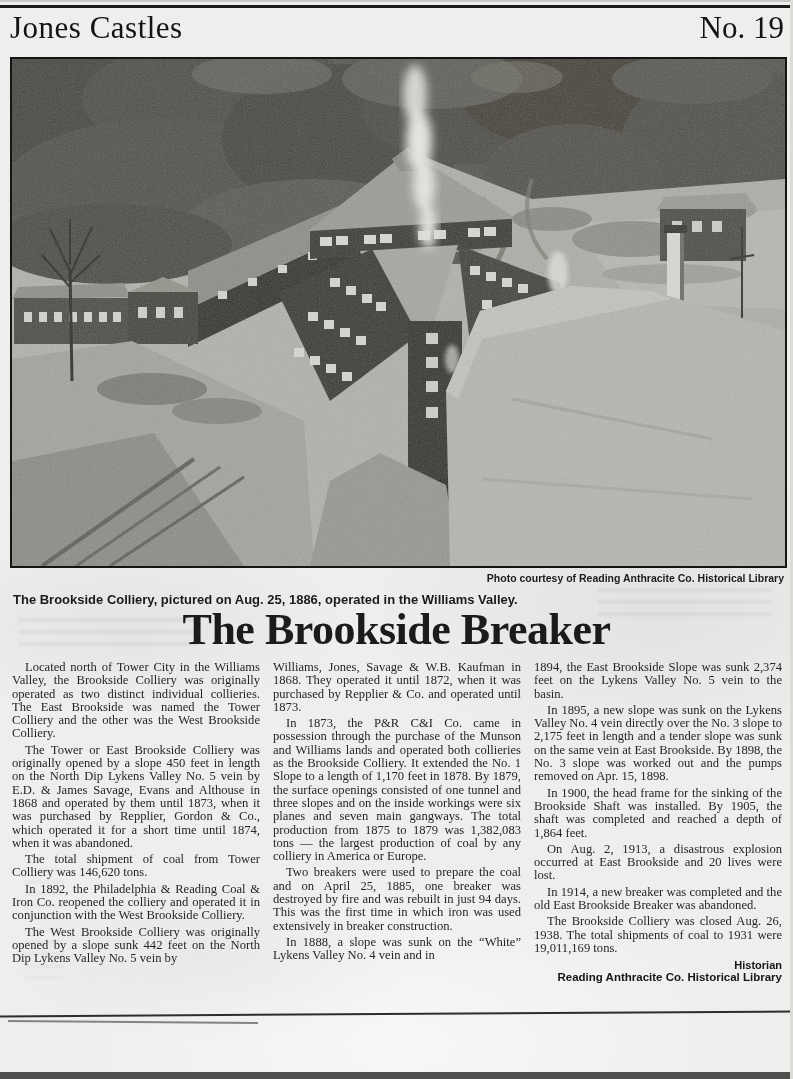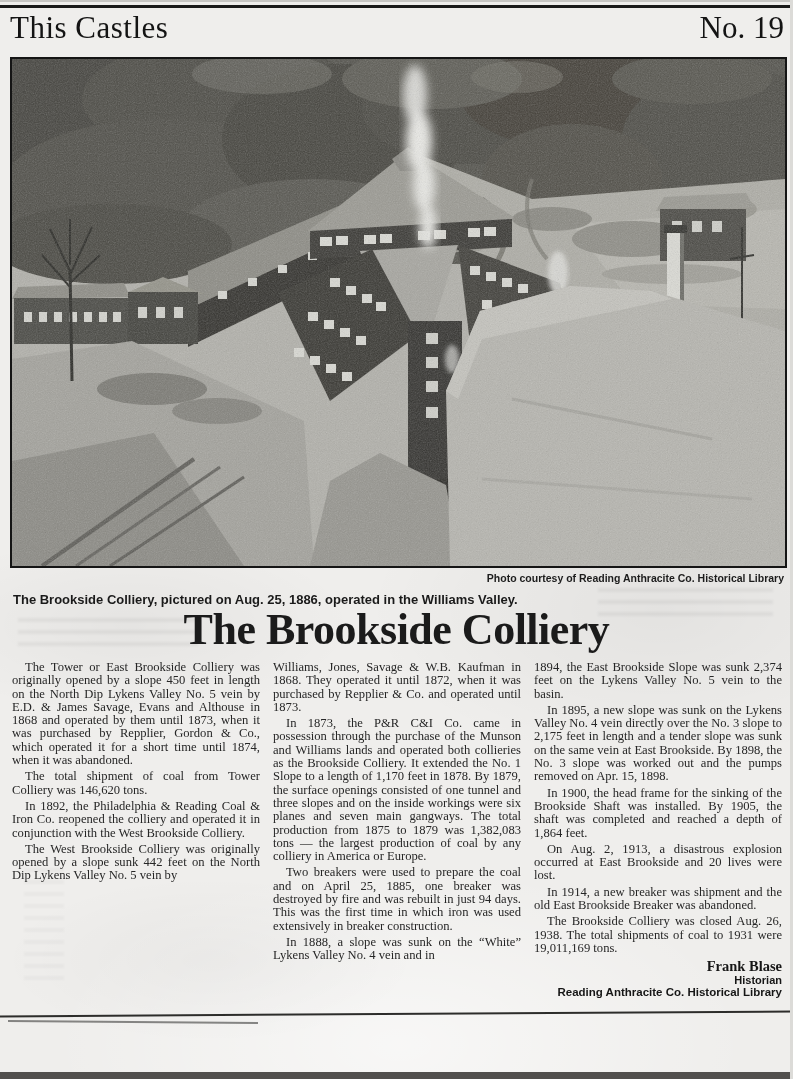--- a/index.html
+++ b/index.html
@@ -43,21 +43,21 @@
   .rule-bottom2{position:absolute;top:1021px;left:8px;width:250px;height:2px;background:#4a4a48;opacity:.65;transform:rotate(0.5deg);}
   .scan-strip-bottom{position:absolute;bottom:0;left:0;width:100%;height:7px;background:#514f4d;}
   .scan-strip-right{position:absolute;top:0;right:0;width:3px;height:100%;background:#dcdbd8;}
 </style>
 </head>
 <body>
 
 <div id="page">
   <div class="hairline-top"></div>
   <div class="rule-top"></div>
-  <div class="masthead-title">This Castles</div>
+  <div class="masthead-title">Jones Castles</div>
   <div class="masthead-issue">No. 19</div>
 
   <figure class="photo">
     <svg viewBox="0 0 773 507" preserveAspectRatio="none">
       <defs>
         <filter id="grainF" x="0" y="0" width="100%" height="100%">
           <feTurbulence type="fractalNoise" baseFrequency="0.9" numOctaves="2" stitchTiles="stitch"></feTurbulence>
           <feColorMatrix type="saturate" values="0"></feColorMatrix>
         </filter>
         <filter id="soft">
@@ -243,44 +243,44 @@
     </svg>
   </figure>
 
   <div class="credit">Photo courtesy of Reading Anthracite Co. Historical Library</div>
   <div class="caption">The Brookside Colliery, pictured on Aug. 25, 1886, operated in the Williams Valley.</div>
 
   <div class="bleed b1"></div>
   <div class="bleed b2"></div>
   <div class="bleed b3"></div>
 
-  <h1 class="headline" style="margin:0;">The Brookside Colliery</h1>
+  <h1 class="headline" style="margin:0;">The Brookside Breaker</h1>
 
   <div class="columns">
     <div class="col">
+      <p>Located north of Tower City in the Williams Valley, the Brookside Colliery was originally operated as two distinct individual collieries. The East Brookside was named the Tower Colliery and the other was the West Brookside Colliery.</p>
       <p>The Tower or East Brookside Colliery was originally opened by a slope 450 feet in length on the North Dip Lykens Valley No. 5 vein by E.D. &amp; James Savage, Evans and Althouse in 1868 and operated by them until 1873, when it was purchased by Repplier, Gordon &amp; Co., which operated it for a short time until 1874, when it was abandoned.</p>
       <p>The total shipment of coal from Tower Colliery was 146,620 tons.</p>
       <p>In 1892, the Philadelphia &amp; Reading Coal &amp; Iron Co. reopened the colliery and operated it in conjunction with the West Brookside Colliery.</p>
       <p>The West Brookside Colliery was originally opened by a slope sunk 442 feet on the North Dip Lykens Valley No. 5 vein by</p>
     </div>
     <div class="col">
       <p class="cont">Williams, Jones, Savage &amp; W.B. Kaufman in 1868. They operated it until 1872, when it was purchased by Repplier &amp; Co. and operated until 1873.</p>
       <p>In 1873, the P&amp;R C&amp;I Co. came in possession through the purchase of the Munson and Williams lands and operated both collieries as the Brookside Colliery. It extended the No. 1 Slope to a length of 1,170 feet in 1878. By 1879, the surface openings consisted of one tunnel and three slopes and on the inside workings were six planes and seven main gangways. The total production from 1875 to 1879 was 1,382,083 tons — the largest production of coal by any colliery in America or Europe.</p>
       <p>Two breakers were used to prepare the coal and on April 25, 1885, one breaker was destroyed by fire and was rebuilt in just 94 days. This was the first time in which iron was used extensively in breaker construction.</p>
       <p>In 1888, a slope was sunk on the “White” Lykens Valley No. 4 vein and in</p>
     </div>
     <div class="col">
       <p class="cont">1894, the East Brookside Slope was sunk 2,374 feet on the Lykens Valley No. 5 vein to the basin.</p>
       <p>In 1895, a new slope was sunk on the Lykens Valley No. 4 vein directly over the No. 3 slope to 2,175 feet in length and a tender slope was sunk on the same vein at East Brookside. By 1898, the No. 3 slope was worked out and the pumps removed on Apr. 15, 1898.</p>
       <p>In 1900, the head frame for the sinking of the Brookside Shaft was installed. By 1905, the shaft was completed and reached a depth of 1,864 feet.</p>
       <p>On Aug. 2, 1913, a disastrous explosion occurred at East Brookside and 20 lives were lost.</p>
-      <p>In 1914, a new breaker was shipment and the old East Brookside Breaker was abandoned.</p>
+      <p>In 1914, a new breaker was completed and the old East Brookside Breaker was abandoned.</p>
       <p>The Brookside Colliery was closed Aug. 26, 1938. The total shipments of coal to 1931 were 19,011,169 tons.</p>
       <div class="byline">
-        <div class="name">Frank Blase</div>
         <div class="role">Historian</div>
         <div class="org">Reading Anthracite Co. Historical Library</div>
       </div>
     </div>
   </div>
 
   <div class="rule-bottom"></div>
   <div class="rule-bottom2"></div>
   <div class="scan-strip-bottom"></div>
   <div class="scan-strip-right"></div>

